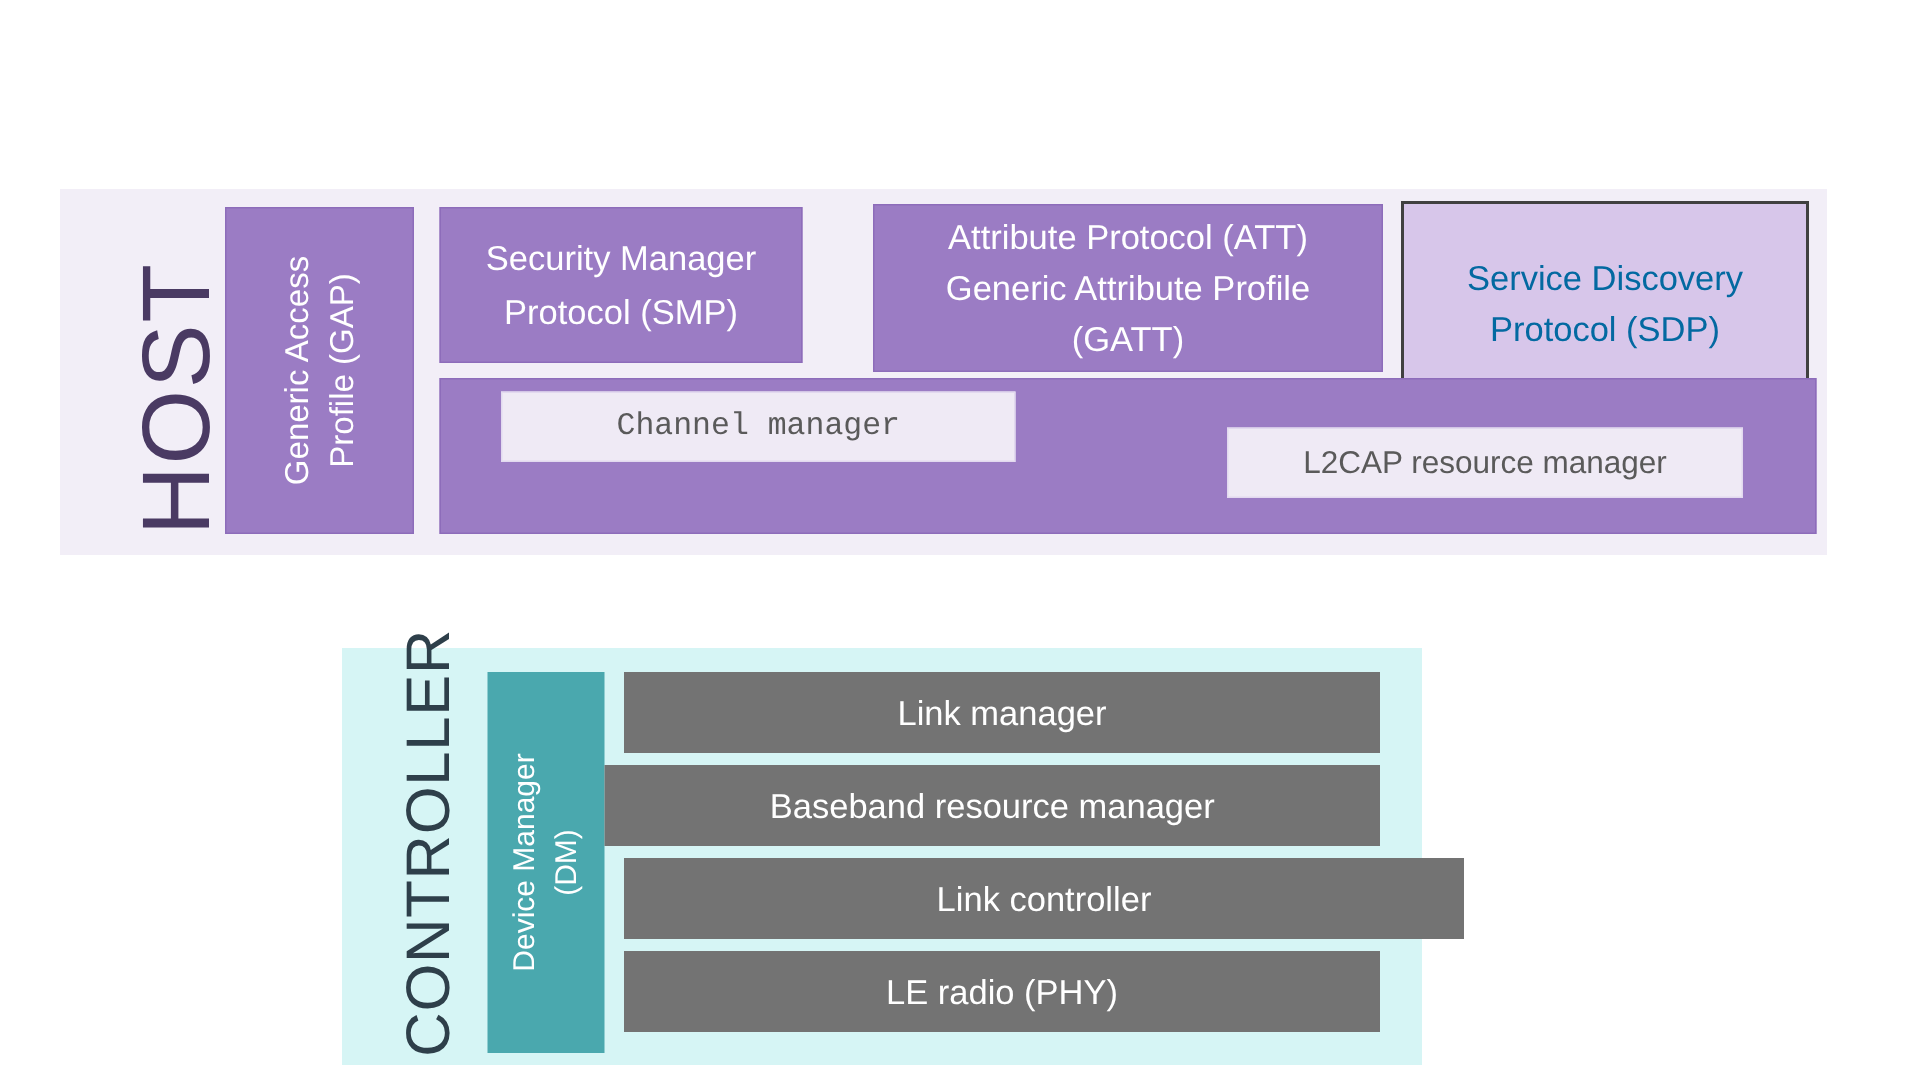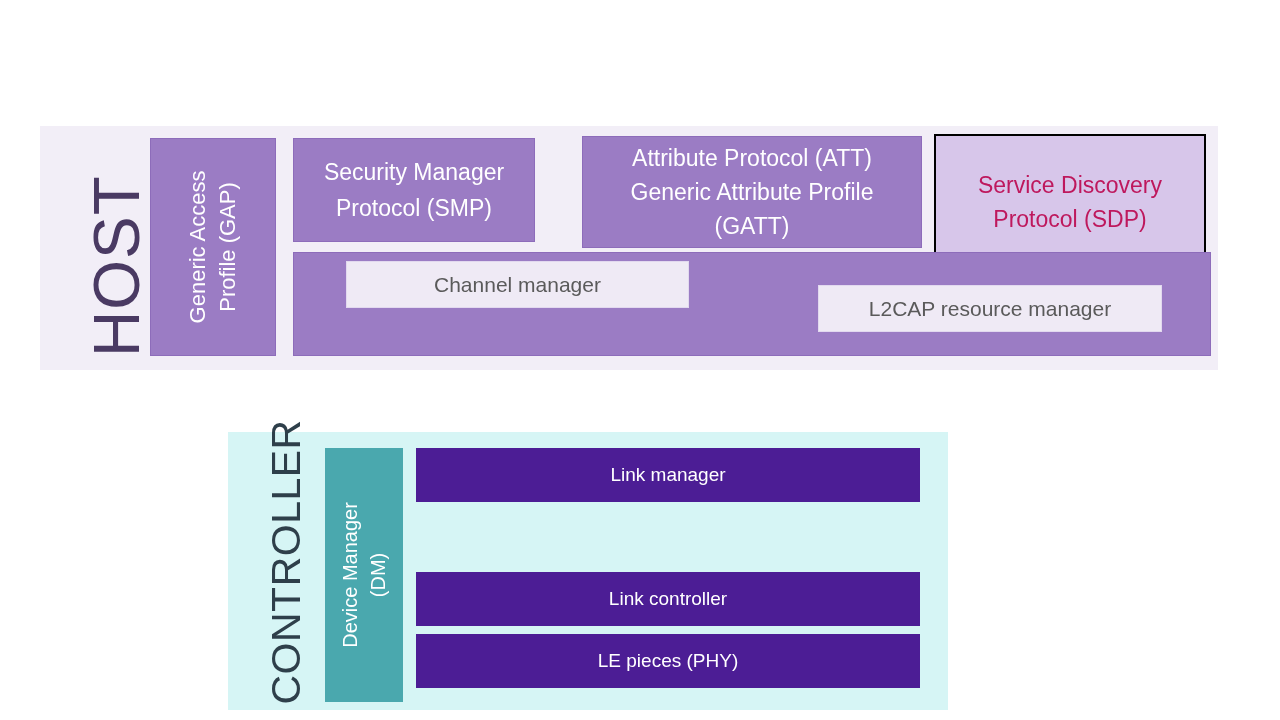--- a/index.html
+++ b/index.html
@@ -116,26 +116,26 @@
     text-align: center;
   }
 
   .sdp-box {
     position: absolute;
     left: 894px;
     top: 8px;
     width: 272px;
     height: 136px;
     background: #d7c6ea;
-    border: 2px solid #000000;
-    box-sizing: border-box;
-    display: flex;
-    align-items: center;
-    justify-content: center;
-    color: #be185d;
+    border: 2px solid #404040;
+    box-sizing: border-box;
+    display: flex;
+    align-items: center;
+    justify-content: center;
+    color: #0369a1;
     font-size: 23px;
     line-height: 34px;
     text-align: center;
   }
 
   .l2cap-block {
     position: absolute;
     left: 253px;
     top: 126px;
     width: 918px;
@@ -150,21 +150,21 @@
     height: 47px;
     background: #efeaf5;
     border: 1px solid #e2d9ef;
     box-sizing: border-box;
     display: flex;
     align-items: center;
     justify-content: center;
     color: #5a5a5a;
     font-size: 21px;
   }
-  .chan-box { left: 52px;  width: 343px; }
+  .chan-box { left: 40px;  width: 343px; font-family: Liberation Mono, monospace; }
   .res-box  { left: 524px; width: 344px; margin-top: 24px; }
   .l2cap-label {
     position: absolute;
     left: 10px;
     top: 60px;
     color: #ffffff;
     font-size: 24px;
     line-height: 34px;
     white-space: nowrap;
   }
@@ -207,31 +207,31 @@
     transform: rotate(-90deg);
     white-space: nowrap;
     color: #ffffff;
     font-size: 20px;
     line-height: 28px;
     text-align: center;
   }
 
   .ctrl-row {
     position: absolute;
-    background: #4c1d95;
-    display: flex;
-    align-items: center;
-    justify-content: center;
-    color: #ffffff;
-    font-size: 19px;
+    background: #737373;
+    display: flex;
+    align-items: center;
+    justify-content: center;
+    color: #ffffff;
+    font-size: 23px;
     height: 54px;
   }
   .row-lm  { left: 188px; top: 16px;  width: 504px; }
   .row-brm { left: 175px; top: 78px;  width: 517px; }
-  .row-lc  { left: 188px; top: 140px; width: 504px; }
+  .row-lc  { left: 188px; top: 140px; width: 560px; }
   .row-phy { left: 188px; top: 202px; width: 504px; }
 </style>
 </head>
 <body>
 
 <div class="stage">
 
   <div class="title">
     <span class="title-line">Bluetooth Low Energy</span>
     <span class="title-line">The HOST and CONTROLLER pieces</span>
@@ -260,18 +260,19 @@
 
   <div class="ctrl-panel">
 
     <div class="ctrl-label">CONTROLLER</div>
 
     <div class="dm-box">
       <div class="dm-text">Device Manager<br>(DM)</div>
     </div>
 
     <div class="ctrl-row row-lm">Link manager</div>
+    <div class="ctrl-row row-brm">Baseband resource manager</div>
     <div class="ctrl-row row-lc">Link controller</div>
-    <div class="ctrl-row row-phy">LE pieces (PHY)</div>
+    <div class="ctrl-row row-phy">LE radio (PHY)</div>
 
   </div>
 
 </div>
 
 </body></html>

